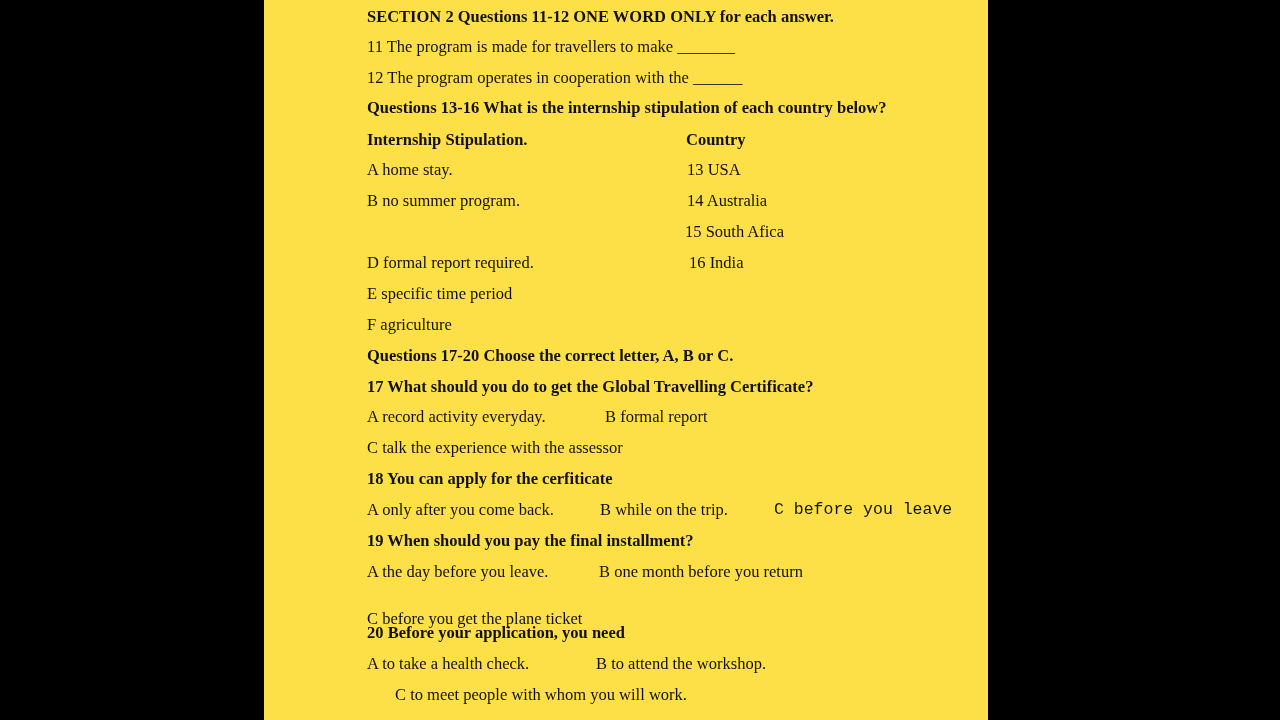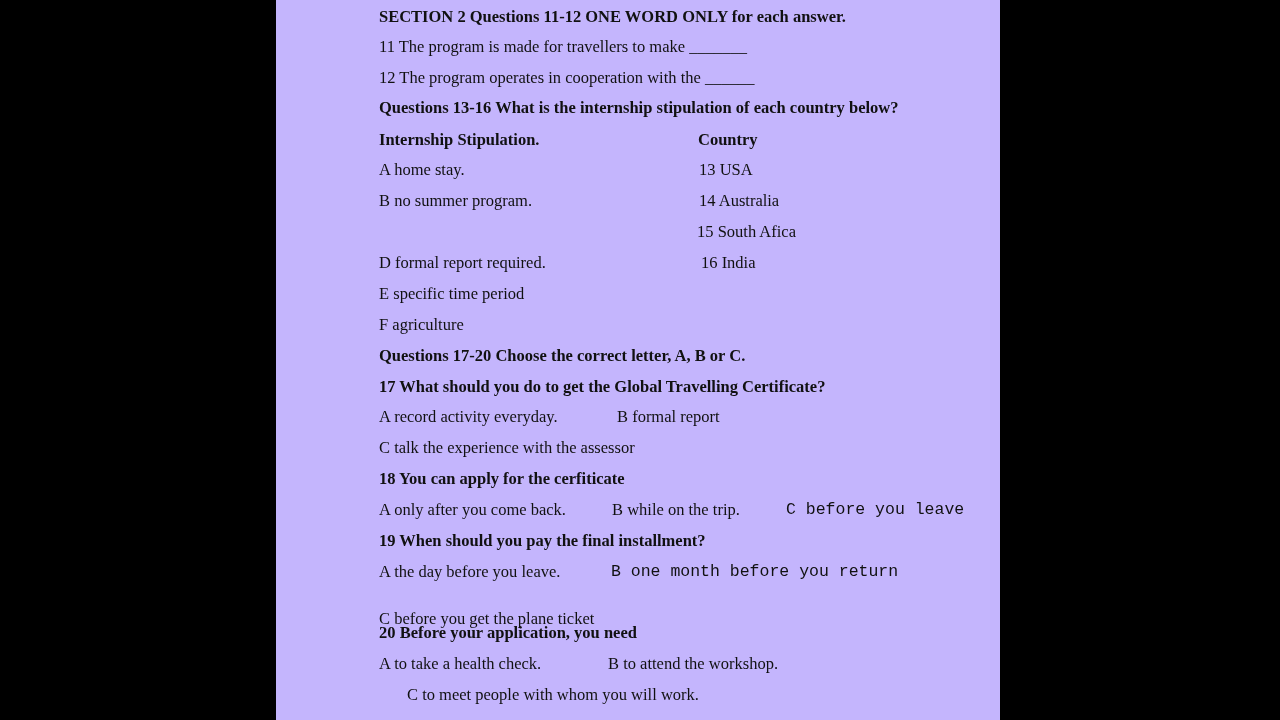--- a/index.html
+++ b/index.html
@@ -5,25 +5,25 @@
     html, body {
       margin: 0;
       padding: 0;
       width: 1280px;
       height: 720px;
       background: #000000;
       overflow: hidden;
     }
     .page {
       position: absolute;
-      left: 276px;
+      left: 264px;
       top: 0;
       width: 724px;
       height: 720px;
-      background: #c4b5fd;
+      background: #fde047;
     }
     .line {
       position: absolute;
       left: 103px;
       font-family: "Liberation Serif", "DejaVu Serif", serif;
       font-size: 16.5px;
       color: #111111;
       white-space: nowrap;
       line-height: 20px;
     }
@@ -63,21 +63,21 @@
   <div class="line" style="top:407px; left:341px;">B formal report</div>
   <div class="line" style="top:438px;">C talk the experience with the assessor</div>
 
   <div class="line bold" style="top:469px;">18 You can apply for the cerfiticate</div>
   <div class="line" style="top:500px;">A only after you come back.</div>
   <div class="line" style="top:500px; left:336px;">B while on the trip.</div>
   <div class="line" style="top:500px; left:510px;font-family:Liberation Mono, monospace;">C before you leave</div>
 
   <div class="line bold" style="top:531px;">19 When should you pay the final installment?</div>
   <div class="line" style="top:562px;">A the day before you leave.</div>
-  <div class="line" style="top:562px; left:335px;font-family:Liberation Mono, monospace;">B one month before you return</div>
+  <div class="line" style="top:562px; left:335px;">B one month before you return</div>
   <div class="line" style="top:593px;margin-top:16px;">C before you get the plane ticket</div>
 
   <div class="line bold" style="top:623px;">20 Before your application, you need</div>
   <div class="line" style="top:654px;">A to take a health check.</div>
   <div class="line" style="top:654px; left:332px;">B to attend the workshop.</div>
   <div class="line" style="top:685px;margin-left:28px;">C to meet people with whom you will work.</div>
 
 </div>
 
 </body></html>

